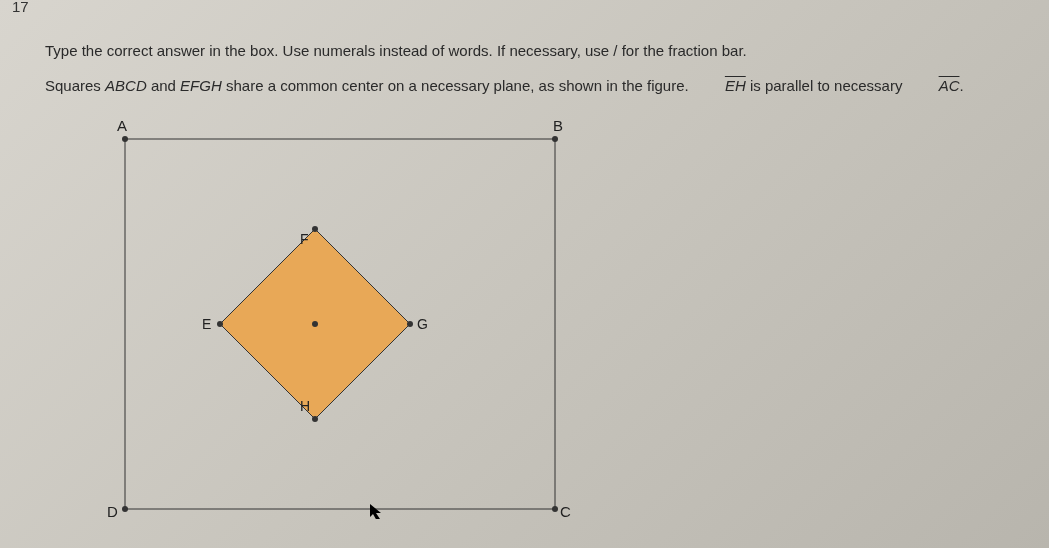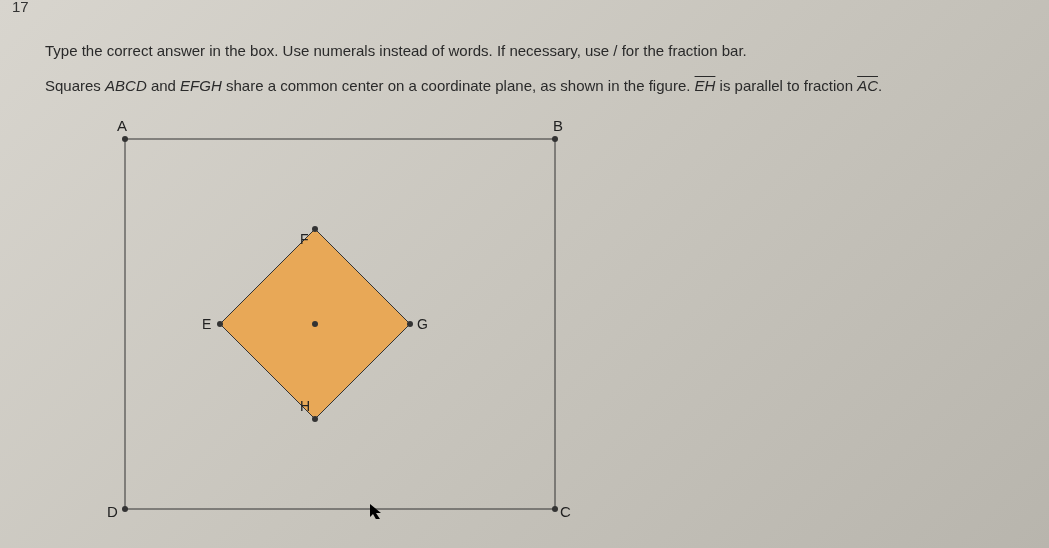--- a/index.html
+++ b/index.html
@@ -30,38 +30,39 @@
     }
     .problem {
       font-size: 15px;
       color: #2a2a2a;
       margin-bottom: 15px;
     }
     .italic { font-style: italic; }
     .overline {
       text-decoration: overline;
       font-style: italic;
+      margin-left: 32px;
     }
     .figure-container {
       position: relative;
       margin-left: 30px;
       margin-top: 10px;
     }
     svg { display: block; }
   </style>
 </head>
 <body>
 
 <div class="page-number">17</div>
 
 <div class="content">
   <p class="instruction">Type the correct answer in the box. Use numerals instead of words. If necessary, use / for the fraction bar.</p>
 
   <p class="problem">
-    <span>Squares </span><span class="italic">ABCD</span><span> and </span><span class="italic">EFGH</span><span> share a common center on a coordinate plane, as shown in the figure. </span><span class="overline">EH</span><span> is parallel to fraction </span><span class="overline">AC</span><span>.</span>
+    <span>Squares </span><span class="italic">ABCD</span><span> and </span><span class="italic">EFGH</span><span> share a common center on a necessary plane, as shown in the figure. </span><span class="overline">EH</span><span> is parallel to necessary </span><span class="overline">AC</span><span>.</span>
   </p>
 
   <div class="figure-container">
     <svg width="520" height="410">
 
       <rect x="50" y="30" width="430" height="370" fill="none" stroke="#333" stroke-width="1"></rect>
 
       <polygon points="240,120 335,215 240,310 145,215" fill="#e8a857" stroke="#333" stroke-width="1"></polygon>
 
       <circle cx="50" cy="30" r="3" fill="#333"></circle>

